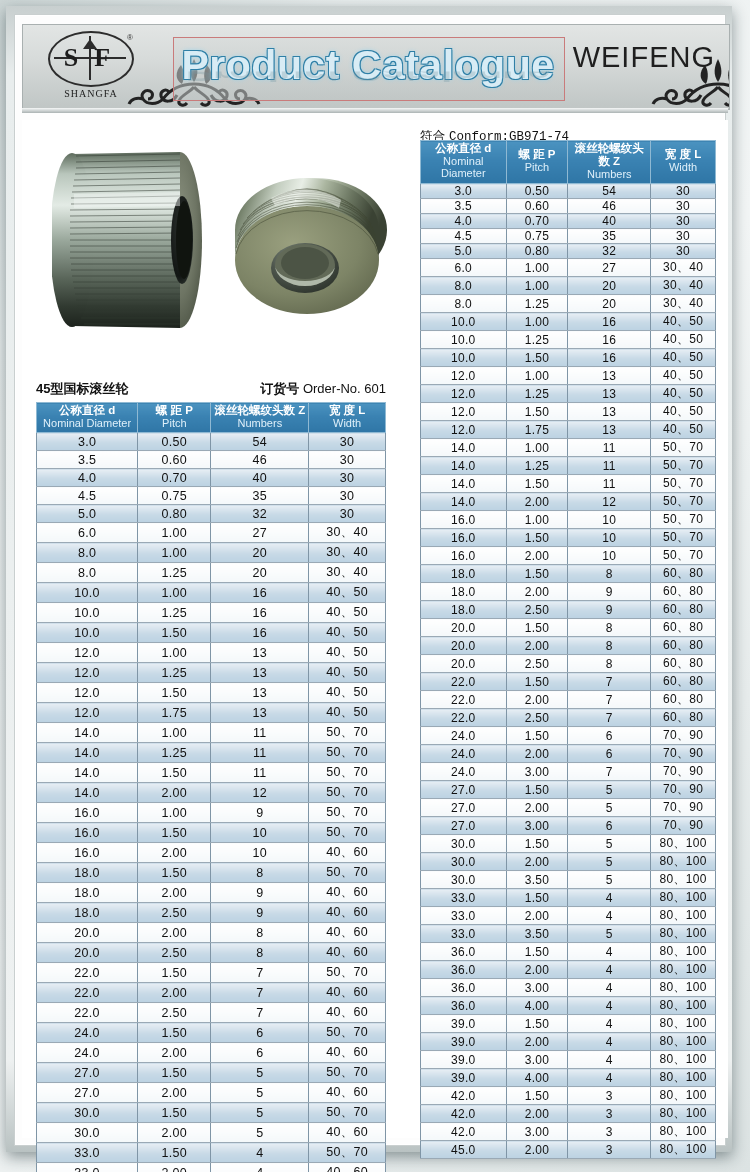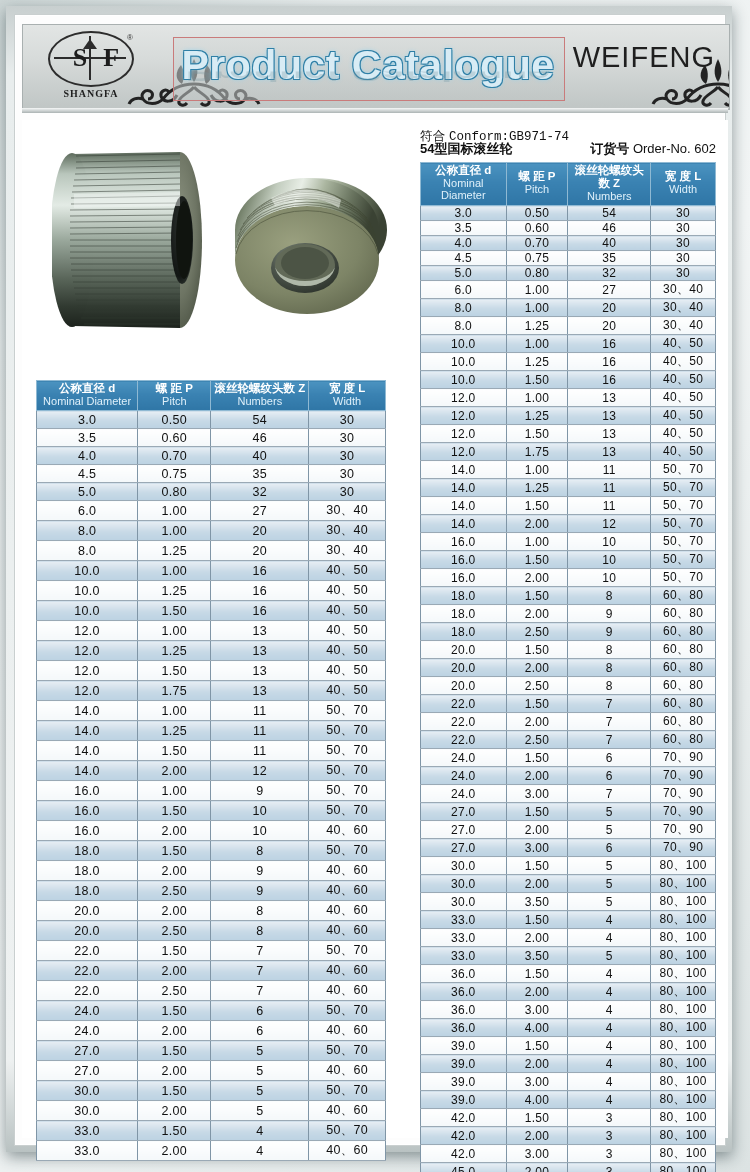--- a/index.html
+++ b/index.html
@@ -49,35 +49,35 @@
     border:2px solid #2c2c2c;border-radius:50%;
     position:relative;
   }
   .logo-oval .bar-h{
     position:absolute;left:4px;top:24px;width:72px;height:1.5px;background:#2c2c2c;
   }
   .logo-oval .bar-v{
     position:absolute;left:39px;top:3px;width:1.5px;height:44px;background:#2c2c2c;
   }
   .logo-oval .sf{
-    position:absolute;left:9px;top:10px;width:82px;
+    position:absolute;left:0;top:10px;width:82px;
     font-family:"Liberation Serif","DejaVu Serif",serif;
     font-size:26px;font-weight:bold;color:#1d1d1d;letter-spacing:16px;text-indent:8px;
   }
   .logo-oval .tri{
     position:absolute;left:33px;top:6px;
     width:0;height:0;border-left:7px solid transparent;border-right:7px solid transparent;
     border-bottom:10px solid #2c2c2c;
   }
   .logo-reg{
     position:absolute;left:94px;top:4px;font-size:8px;color:#333;
   }
   .logo-name{
     font-family:"Liberation Serif","DejaVu Serif",serif;
-    font-size:10px;font-weight:bold;color:#1d1d1d;letter-spacing:1px;margin-top:1px;
+    font-size:10px;font-weight:normal;color:#1d1d1d;letter-spacing:1px;margin-top:1px;
   }
 
   .flourish{
     position:absolute;top:30px;width:150px;height:52px;
     color:#232323;
   }
   .flourish.left{left:96px;}
   .flourish.right{left:620px;}
 
   .brand{
@@ -366,25 +366,388 @@
       <ellipse cx="78" cy="95" rx="24" ry="16" fill="#4c5445"></ellipse>
     </svg>
   </div>
 
   <div class="conform">
     <span class="cn">符合</span>
     <span class="mono">Conform:GB971-74</span>
   </div>
 
   <div class="tbl-block right-block">
+    <table class="spec">
+      <colgroup>
+          <col class="c1">
+          <col class="c2">
+          <col class="c3">
+          <col class="c4">
+        </colgroup>
+      <thead>
+        <tr>
+          <th>
+            <span>公称直径 d</span>
+            <span class="en">Nominal Diameter</span>
+          </th>
+          <th>
+            <span>螺 距 P</span>
+            <span class="en">Pitch</span>
+          </th>
+          <th>
+            <span>滚丝轮螺纹头数 Z</span>
+            <span class="en">Numbers</span>
+          </th>
+          <th>
+            <span>宽 度 L</span>
+            <span class="en">Width</span>
+          </th>
+        </tr>
+      </thead>
+      <tbody>
+          <tr class="odd">
+            <td>3.0</td>
+            <td>0.50</td>
+            <td>54</td>
+            <td>30</td>
+          </tr>
+          <tr class="even">
+            <td>3.5</td>
+            <td>0.60</td>
+            <td>46</td>
+            <td>30</td>
+          </tr>
+          <tr class="odd">
+            <td>4.0</td>
+            <td>0.70</td>
+            <td>40</td>
+            <td>30</td>
+          </tr>
+          <tr class="even">
+            <td>4.5</td>
+            <td>0.75</td>
+            <td>35</td>
+            <td>30</td>
+          </tr>
+          <tr class="odd">
+            <td>5.0</td>
+            <td>0.80</td>
+            <td>32</td>
+            <td>30</td>
+          </tr>
+          <tr class="even">
+            <td>6.0</td>
+            <td>1.00</td>
+            <td>27</td>
+            <td>30、40</td>
+          </tr>
+          <tr class="odd">
+            <td>8.0</td>
+            <td>1.00</td>
+            <td>20</td>
+            <td>30、40</td>
+          </tr>
+          <tr class="even">
+            <td>8.0</td>
+            <td>1.25</td>
+            <td>20</td>
+            <td>30、40</td>
+          </tr>
+          <tr class="odd">
+            <td>10.0</td>
+            <td>1.00</td>
+            <td>16</td>
+            <td>40、50</td>
+          </tr>
+          <tr class="even">
+            <td>10.0</td>
+            <td>1.25</td>
+            <td>16</td>
+            <td>40、50</td>
+          </tr>
+          <tr class="odd">
+            <td>10.0</td>
+            <td>1.50</td>
+            <td>16</td>
+            <td>40、50</td>
+          </tr>
+          <tr class="even">
+            <td>12.0</td>
+            <td>1.00</td>
+            <td>13</td>
+            <td>40、50</td>
+          </tr>
+          <tr class="odd">
+            <td>12.0</td>
+            <td>1.25</td>
+            <td>13</td>
+            <td>40、50</td>
+          </tr>
+          <tr class="even">
+            <td>12.0</td>
+            <td>1.50</td>
+            <td>13</td>
+            <td>40、50</td>
+          </tr>
+          <tr class="odd">
+            <td>12.0</td>
+            <td>1.75</td>
+            <td>13</td>
+            <td>40、50</td>
+          </tr>
+          <tr class="even">
+            <td>14.0</td>
+            <td>1.00</td>
+            <td>11</td>
+            <td>50、70</td>
+          </tr>
+          <tr class="odd">
+            <td>14.0</td>
+            <td>1.25</td>
+            <td>11</td>
+            <td>50、70</td>
+          </tr>
+          <tr class="even">
+            <td>14.0</td>
+            <td>1.50</td>
+            <td>11</td>
+            <td>50、70</td>
+          </tr>
+          <tr class="odd">
+            <td>14.0</td>
+            <td>2.00</td>
+            <td>12</td>
+            <td>50、70</td>
+          </tr>
+          <tr class="even">
+            <td>16.0</td>
+            <td>1.00</td>
+            <td>10</td>
+            <td>50、70</td>
+          </tr>
+          <tr class="odd">
+            <td>16.0</td>
+            <td>1.50</td>
+            <td>10</td>
+            <td>50、70</td>
+          </tr>
+          <tr class="even">
+            <td>16.0</td>
+            <td>2.00</td>
+            <td>10</td>
+            <td>50、70</td>
+          </tr>
+          <tr class="odd">
+            <td>18.0</td>
+            <td>1.50</td>
+            <td>8</td>
+            <td>60、80</td>
+          </tr>
+          <tr class="even">
+            <td>18.0</td>
+            <td>2.00</td>
+            <td>9</td>
+            <td>60、80</td>
+          </tr>
+          <tr class="odd">
+            <td>18.0</td>
+            <td>2.50</td>
+            <td>9</td>
+            <td>60、80</td>
+          </tr>
+          <tr class="even">
+            <td>20.0</td>
+            <td>1.50</td>
+            <td>8</td>
+            <td>60、80</td>
+          </tr>
+          <tr class="odd">
+            <td>20.0</td>
+            <td>2.00</td>
+            <td>8</td>
+            <td>60、80</td>
+          </tr>
+          <tr class="even">
+            <td>20.0</td>
+            <td>2.50</td>
+            <td>8</td>
+            <td>60、80</td>
+          </tr>
+          <tr class="odd">
+            <td>22.0</td>
+            <td>1.50</td>
+            <td>7</td>
+            <td>60、80</td>
+          </tr>
+          <tr class="even">
+            <td>22.0</td>
+            <td>2.00</td>
+            <td>7</td>
+            <td>60、80</td>
+          </tr>
+          <tr class="odd">
+            <td>22.0</td>
+            <td>2.50</td>
+            <td>7</td>
+            <td>60、80</td>
+          </tr>
+          <tr class="even">
+            <td>24.0</td>
+            <td>1.50</td>
+            <td>6</td>
+            <td>70、90</td>
+          </tr>
+          <tr class="odd">
+            <td>24.0</td>
+            <td>2.00</td>
+            <td>6</td>
+            <td>70、90</td>
+          </tr>
+          <tr class="even">
+            <td>24.0</td>
+            <td>3.00</td>
+            <td>7</td>
+            <td>70、90</td>
+          </tr>
+          <tr class="odd">
+            <td>27.0</td>
+            <td>1.50</td>
+            <td>5</td>
+            <td>70、90</td>
+          </tr>
+          <tr class="even">
+            <td>27.0</td>
+            <td>2.00</td>
+            <td>5</td>
+            <td>70、90</td>
+          </tr>
+          <tr class="odd">
+            <td>27.0</td>
+            <td>3.00</td>
+            <td>6</td>
+            <td>70、90</td>
+          </tr>
+          <tr class="even">
+            <td>30.0</td>
+            <td>1.50</td>
+            <td>5</td>
+            <td>80、100</td>
+          </tr>
+          <tr class="odd">
+            <td>30.0</td>
+            <td>2.00</td>
+            <td>5</td>
+            <td>80、100</td>
+          </tr>
+          <tr class="even">
+            <td>30.0</td>
+            <td>3.50</td>
+            <td>5</td>
+            <td>80、100</td>
+          </tr>
+          <tr class="odd">
+            <td>33.0</td>
+            <td>1.50</td>
+            <td>4</td>
+            <td>80、100</td>
+          </tr>
+          <tr class="even">
+            <td>33.0</td>
+            <td>2.00</td>
+            <td>4</td>
+            <td>80、100</td>
+          </tr>
+          <tr class="odd">
+            <td>33.0</td>
+            <td>3.50</td>
+            <td>5</td>
+            <td>80、100</td>
+          </tr>
+          <tr class="even">
+            <td>36.0</td>
+            <td>1.50</td>
+            <td>4</td>
+            <td>80、100</td>
+          </tr>
+          <tr class="odd">
+            <td>36.0</td>
+            <td>2.00</td>
+            <td>4</td>
+            <td>80、100</td>
+          </tr>
+          <tr class="even">
+            <td>36.0</td>
+            <td>3.00</td>
+            <td>4</td>
+            <td>80、100</td>
+          </tr>
+          <tr class="odd">
+            <td>36.0</td>
+            <td>4.00</td>
+            <td>4</td>
+            <td>80、100</td>
+          </tr>
+          <tr class="even">
+            <td>39.0</td>
+            <td>1.50</td>
+            <td>4</td>
+            <td>80、100</td>
+          </tr>
+          <tr class="odd">
+            <td>39.0</td>
+            <td>2.00</td>
+            <td>4</td>
+            <td>80、100</td>
+          </tr>
+          <tr class="even">
+            <td>39.0</td>
+            <td>3.00</td>
+            <td>4</td>
+            <td>80、100</td>
+          </tr>
+          <tr class="odd">
+            <td>39.0</td>
+            <td>4.00</td>
+            <td>4</td>
+            <td>80、100</td>
+          </tr>
+          <tr class="even">
+            <td>42.0</td>
+            <td>1.50</td>
+            <td>3</td>
+            <td>80、100</td>
+          </tr>
+          <tr class="odd">
+            <td>42.0</td>
+            <td>2.00</td>
+            <td>3</td>
+            <td>80、100</td>
+          </tr>
+          <tr class="even">
+            <td>42.0</td>
+            <td>3.00</td>
+            <td>3</td>
+            <td>80、100</td>
+          </tr>
+          <tr class="odd">
+            <td>45.0</td>
+            <td>2.00</td>
+            <td>3</td>
+            <td>80、100</td>
+          </tr>
+        </tbody>
+    </table>
+  </div>
+
+  <div class="tbl-block left-block">
     <div class="tbl-cap">
-      <span class="cap-left">54型国标滚丝轮</span>
+      <span class="cap-left">45型国标滚丝轮</span>
       <span class="cap-right">
         <span class="cn">订货号</span>
-        <span>Order-No. 602</span>
+        <span>Order-No. 601</span>
       </span>
     </div>
     <table class="spec">
       <colgroup>
           <col class="c1">
           <col class="c2">
           <col class="c3">
           <col class="c4">
         </colgroup>
       <thead>
@@ -518,383 +881,20 @@
           </tr>
           <tr class="odd">
             <td>14.0</td>
             <td>2.00</td>
             <td>12</td>
             <td>50、70</td>
           </tr>
           <tr class="even">
             <td>16.0</td>
             <td>1.00</td>
-            <td>10</td>
-            <td>50、70</td>
-          </tr>
-          <tr class="odd">
-            <td>16.0</td>
-            <td>1.50</td>
-            <td>10</td>
-            <td>50、70</td>
-          </tr>
-          <tr class="even">
-            <td>16.0</td>
-            <td>2.00</td>
-            <td>10</td>
-            <td>50、70</td>
-          </tr>
-          <tr class="odd">
-            <td>18.0</td>
-            <td>1.50</td>
-            <td>8</td>
-            <td>60、80</td>
-          </tr>
-          <tr class="even">
-            <td>18.0</td>
-            <td>2.00</td>
-            <td>9</td>
-            <td>60、80</td>
-          </tr>
-          <tr class="odd">
-            <td>18.0</td>
-            <td>2.50</td>
-            <td>9</td>
-            <td>60、80</td>
-          </tr>
-          <tr class="even">
-            <td>20.0</td>
-            <td>1.50</td>
-            <td>8</td>
-            <td>60、80</td>
-          </tr>
-          <tr class="odd">
-            <td>20.0</td>
-            <td>2.00</td>
-            <td>8</td>
-            <td>60、80</td>
-          </tr>
-          <tr class="even">
-            <td>20.0</td>
-            <td>2.50</td>
-            <td>8</td>
-            <td>60、80</td>
-          </tr>
-          <tr class="odd">
-            <td>22.0</td>
-            <td>1.50</td>
-            <td>7</td>
-            <td>60、80</td>
-          </tr>
-          <tr class="even">
-            <td>22.0</td>
-            <td>2.00</td>
-            <td>7</td>
-            <td>60、80</td>
-          </tr>
-          <tr class="odd">
-            <td>22.0</td>
-            <td>2.50</td>
-            <td>7</td>
-            <td>60、80</td>
-          </tr>
-          <tr class="even">
-            <td>24.0</td>
-            <td>1.50</td>
-            <td>6</td>
-            <td>70、90</td>
-          </tr>
-          <tr class="odd">
-            <td>24.0</td>
-            <td>2.00</td>
-            <td>6</td>
-            <td>70、90</td>
-          </tr>
-          <tr class="even">
-            <td>24.0</td>
-            <td>3.00</td>
-            <td>7</td>
-            <td>70、90</td>
-          </tr>
-          <tr class="odd">
-            <td>27.0</td>
-            <td>1.50</td>
-            <td>5</td>
-            <td>70、90</td>
-          </tr>
-          <tr class="even">
-            <td>27.0</td>
-            <td>2.00</td>
-            <td>5</td>
-            <td>70、90</td>
-          </tr>
-          <tr class="odd">
-            <td>27.0</td>
-            <td>3.00</td>
-            <td>6</td>
-            <td>70、90</td>
-          </tr>
-          <tr class="even">
-            <td>30.0</td>
-            <td>1.50</td>
-            <td>5</td>
-            <td>80、100</td>
-          </tr>
-          <tr class="odd">
-            <td>30.0</td>
-            <td>2.00</td>
-            <td>5</td>
-            <td>80、100</td>
-          </tr>
-          <tr class="even">
-            <td>30.0</td>
-            <td>3.50</td>
-            <td>5</td>
-            <td>80、100</td>
-          </tr>
-          <tr class="odd">
-            <td>33.0</td>
-            <td>1.50</td>
-            <td>4</td>
-            <td>80、100</td>
-          </tr>
-          <tr class="even">
-            <td>33.0</td>
-            <td>2.00</td>
-            <td>4</td>
-            <td>80、100</td>
-          </tr>
-          <tr class="odd">
-            <td>33.0</td>
-            <td>3.50</td>
-            <td>5</td>
-            <td>80、100</td>
-          </tr>
-          <tr class="even">
-            <td>36.0</td>
-            <td>1.50</td>
-            <td>4</td>
-            <td>80、100</td>
-          </tr>
-          <tr class="odd">
-            <td>36.0</td>
-            <td>2.00</td>
-            <td>4</td>
-            <td>80、100</td>
-          </tr>
-          <tr class="even">
-            <td>36.0</td>
-            <td>3.00</td>
-            <td>4</td>
-            <td>80、100</td>
-          </tr>
-          <tr class="odd">
-            <td>36.0</td>
-            <td>4.00</td>
-            <td>4</td>
-            <td>80、100</td>
-          </tr>
-          <tr class="even">
-            <td>39.0</td>
-            <td>1.50</td>
-            <td>4</td>
-            <td>80、100</td>
-          </tr>
-          <tr class="odd">
-            <td>39.0</td>
-            <td>2.00</td>
-            <td>4</td>
-            <td>80、100</td>
-          </tr>
-          <tr class="even">
-            <td>39.0</td>
-            <td>3.00</td>
-            <td>4</td>
-            <td>80、100</td>
-          </tr>
-          <tr class="odd">
-            <td>39.0</td>
-            <td>4.00</td>
-            <td>4</td>
-            <td>80、100</td>
-          </tr>
-          <tr class="even">
-            <td>42.0</td>
-            <td>1.50</td>
-            <td>3</td>
-            <td>80、100</td>
-          </tr>
-          <tr class="odd">
-            <td>42.0</td>
-            <td>2.00</td>
-            <td>3</td>
-            <td>80、100</td>
-          </tr>
-          <tr class="even">
-            <td>42.0</td>
-            <td>3.00</td>
-            <td>3</td>
-            <td>80、100</td>
-          </tr>
-          <tr class="odd">
-            <td>45.0</td>
-            <td>2.00</td>
-            <td>3</td>
-            <td>80、100</td>
-          </tr>
-        </tbody>
-    </table>
-  </div>
-
-  <div class="tbl-block left-block">
-    <table class="spec">
-      <colgroup>
-          <col class="c1">
-          <col class="c2">
-          <col class="c3">
-          <col class="c4">
-        </colgroup>
-      <thead>
-        <tr>
-          <th>
-            <span>公称直径 d</span>
-            <span class="en">Nominal Diameter</span>
-          </th>
-          <th>
-            <span>螺 距 P</span>
-            <span class="en">Pitch</span>
-          </th>
-          <th>
-            <span>滚丝轮螺纹头数 Z</span>
-            <span class="en">Numbers</span>
-          </th>
-          <th>
-            <span>宽 度 L</span>
-            <span class="en">Width</span>
-          </th>
-        </tr>
-      </thead>
-      <tbody>
-          <tr class="odd">
-            <td>3.0</td>
-            <td>0.50</td>
-            <td>54</td>
-            <td>30</td>
-          </tr>
-          <tr class="even">
-            <td>3.5</td>
-            <td>0.60</td>
-            <td>46</td>
-            <td>30</td>
-          </tr>
-          <tr class="odd">
-            <td>4.0</td>
-            <td>0.70</td>
-            <td>40</td>
-            <td>30</td>
-          </tr>
-          <tr class="even">
-            <td>4.5</td>
-            <td>0.75</td>
-            <td>35</td>
-            <td>30</td>
-          </tr>
-          <tr class="odd">
-            <td>5.0</td>
-            <td>0.80</td>
-            <td>32</td>
-            <td>30</td>
-          </tr>
-          <tr class="even">
-            <td>6.0</td>
-            <td>1.00</td>
-            <td>27</td>
-            <td>30、40</td>
-          </tr>
-          <tr class="odd">
-            <td>8.0</td>
-            <td>1.00</td>
-            <td>20</td>
-            <td>30、40</td>
-          </tr>
-          <tr class="even">
-            <td>8.0</td>
-            <td>1.25</td>
-            <td>20</td>
-            <td>30、40</td>
-          </tr>
-          <tr class="odd">
-            <td>10.0</td>
-            <td>1.00</td>
-            <td>16</td>
-            <td>40、50</td>
-          </tr>
-          <tr class="even">
-            <td>10.0</td>
-            <td>1.25</td>
-            <td>16</td>
-            <td>40、50</td>
-          </tr>
-          <tr class="odd">
-            <td>10.0</td>
-            <td>1.50</td>
-            <td>16</td>
-            <td>40、50</td>
-          </tr>
-          <tr class="even">
-            <td>12.0</td>
-            <td>1.00</td>
-            <td>13</td>
-            <td>40、50</td>
-          </tr>
-          <tr class="odd">
-            <td>12.0</td>
-            <td>1.25</td>
-            <td>13</td>
-            <td>40、50</td>
-          </tr>
-          <tr class="even">
-            <td>12.0</td>
-            <td>1.50</td>
-            <td>13</td>
-            <td>40、50</td>
-          </tr>
-          <tr class="odd">
-            <td>12.0</td>
-            <td>1.75</td>
-            <td>13</td>
-            <td>40、50</td>
-          </tr>
-          <tr class="even">
-            <td>14.0</td>
-            <td>1.00</td>
-            <td>11</td>
-            <td>50、70</td>
-          </tr>
-          <tr class="odd">
-            <td>14.0</td>
-            <td>1.25</td>
-            <td>11</td>
-            <td>50、70</td>
-          </tr>
-          <tr class="even">
-            <td>14.0</td>
-            <td>1.50</td>
-            <td>11</td>
-            <td>50、70</td>
-          </tr>
-          <tr class="odd">
-            <td>14.0</td>
-            <td>2.00</td>
-            <td>12</td>
-            <td>50、70</td>
-          </tr>
-          <tr class="even">
-            <td>16.0</td>
-            <td>1.00</td>
             <td>9</td>
             <td>50、70</td>
           </tr>
           <tr class="odd">
             <td>16.0</td>
             <td>1.50</td>
             <td>10</td>
             <td>50、70</td>
           </tr>
           <tr class="even">

